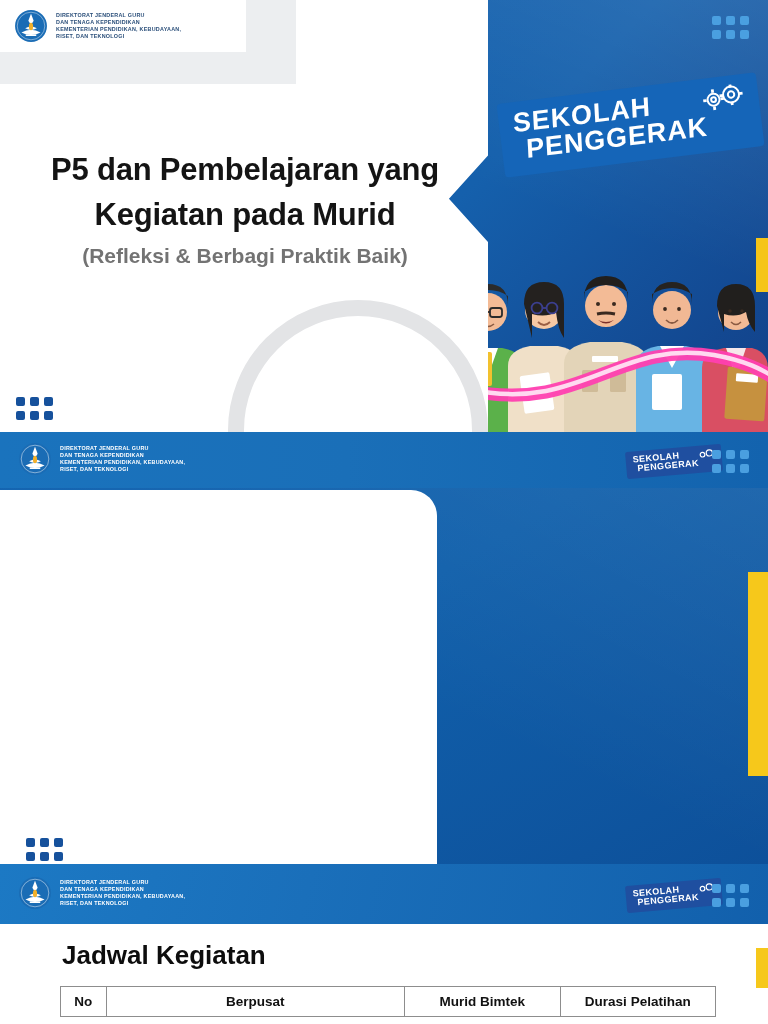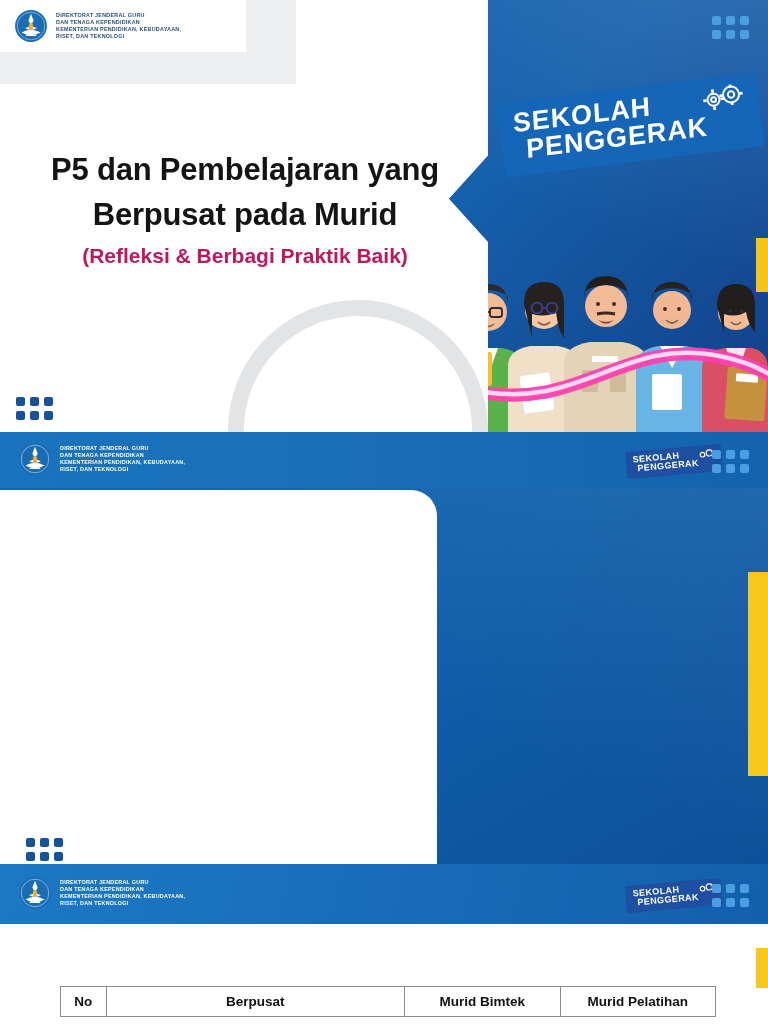--- a/index.html
+++ b/index.html
@@ -42,21 +42,21 @@
     background: #ffffff;
   }
   .s1-title-wrap {
     position: absolute; left: 0; top: 148px; width: 470px; text-align: center; padding-left: 20px;
   }
   .s1-title-line {
     font-size: 31px; font-weight: bold; color: #141414;
     line-height: 1.45; letter-spacing: -0.2px;
   }
   .s1-subtitle {
-    font-size: 21px; font-weight: bold; color: #be185d;
+    font-size: 21px; font-weight: bold; color: #737373;
     margin-top: 6px;
   }
   .s1-dots { position: absolute; left: 16px; top: 397px; }
   .s1-topdots { position: absolute; left: 712px; top: 16px; }
   .s1-yellowbar {
     position: absolute; right: 0; top: 238px; width: 12px; height: 54px;
     background: #f5c518;
   }
   .s1-people {
     position: absolute; left: 396px; bottom: 0; width: 372px; height: 180px;
@@ -250,21 +250,21 @@
             <div>DIREKTORAT JENDERAL GURU</div>
             <div>DAN TENAGA KEPENDIDIKAN</div>
             <div>KEMENTERIAN PENDIDIKAN, KEBUDAYAAN,</div>
             <div>RISET, DAN TEKNOLOGI</div>
           </div>
         </div>
       </div>
 
       <div class="s1-title-wrap">
         <div class="s1-title-line">P5 dan Pembelajaran yang</div>
-        <div class="s1-title-line">Berpusat pada Murid</div>
+        <div class="s1-title-line">Kegiatan pada Murid</div>
         <div class="s1-subtitle">(Refleksi &amp; Berbagi Praktik Baik)</div>
       </div>
 
       <div class="s1-dots">
         <div class="dotgrid">
           <i style="background:#16519c"></i>
             <i style="background:#16519c"></i>
             <i style="background:#16519c"></i>
           <i style="background:#16519c"></i>
             <i style="background:#16519c"></i>
@@ -427,28 +427,29 @@
           <i style="background:#4a9fe0"></i>
             <i style="background:#4a9fe0"></i>
             <i style="background:#4a9fe0"></i>
           <i style="background:#4a9fe0"></i>
             <i style="background:#4a9fe0"></i>
             <i style="background:#4a9fe0"></i>
         </div>
       </div>
     </div>
 
+    <div class="s3-title">Jadwal Kegiatan</div>
 
     <table class="s3-table">
       <tbody>
           <tr>
         <td style="width:44px">No</td>
         <td style="width:288px">Berpusat</td>
         <td style="width:150px">Murid Bimtek</td>
-        <td style="width:150px">Murid Pelatihan</td>
+        <td style="width:150px">Durasi Pelatihan</td>
       </tr>
     </tbody>
       </table>
 
     <div class="s3-yellowbar"></div>
   </div>
 
 </div>
 
 </body></html>

